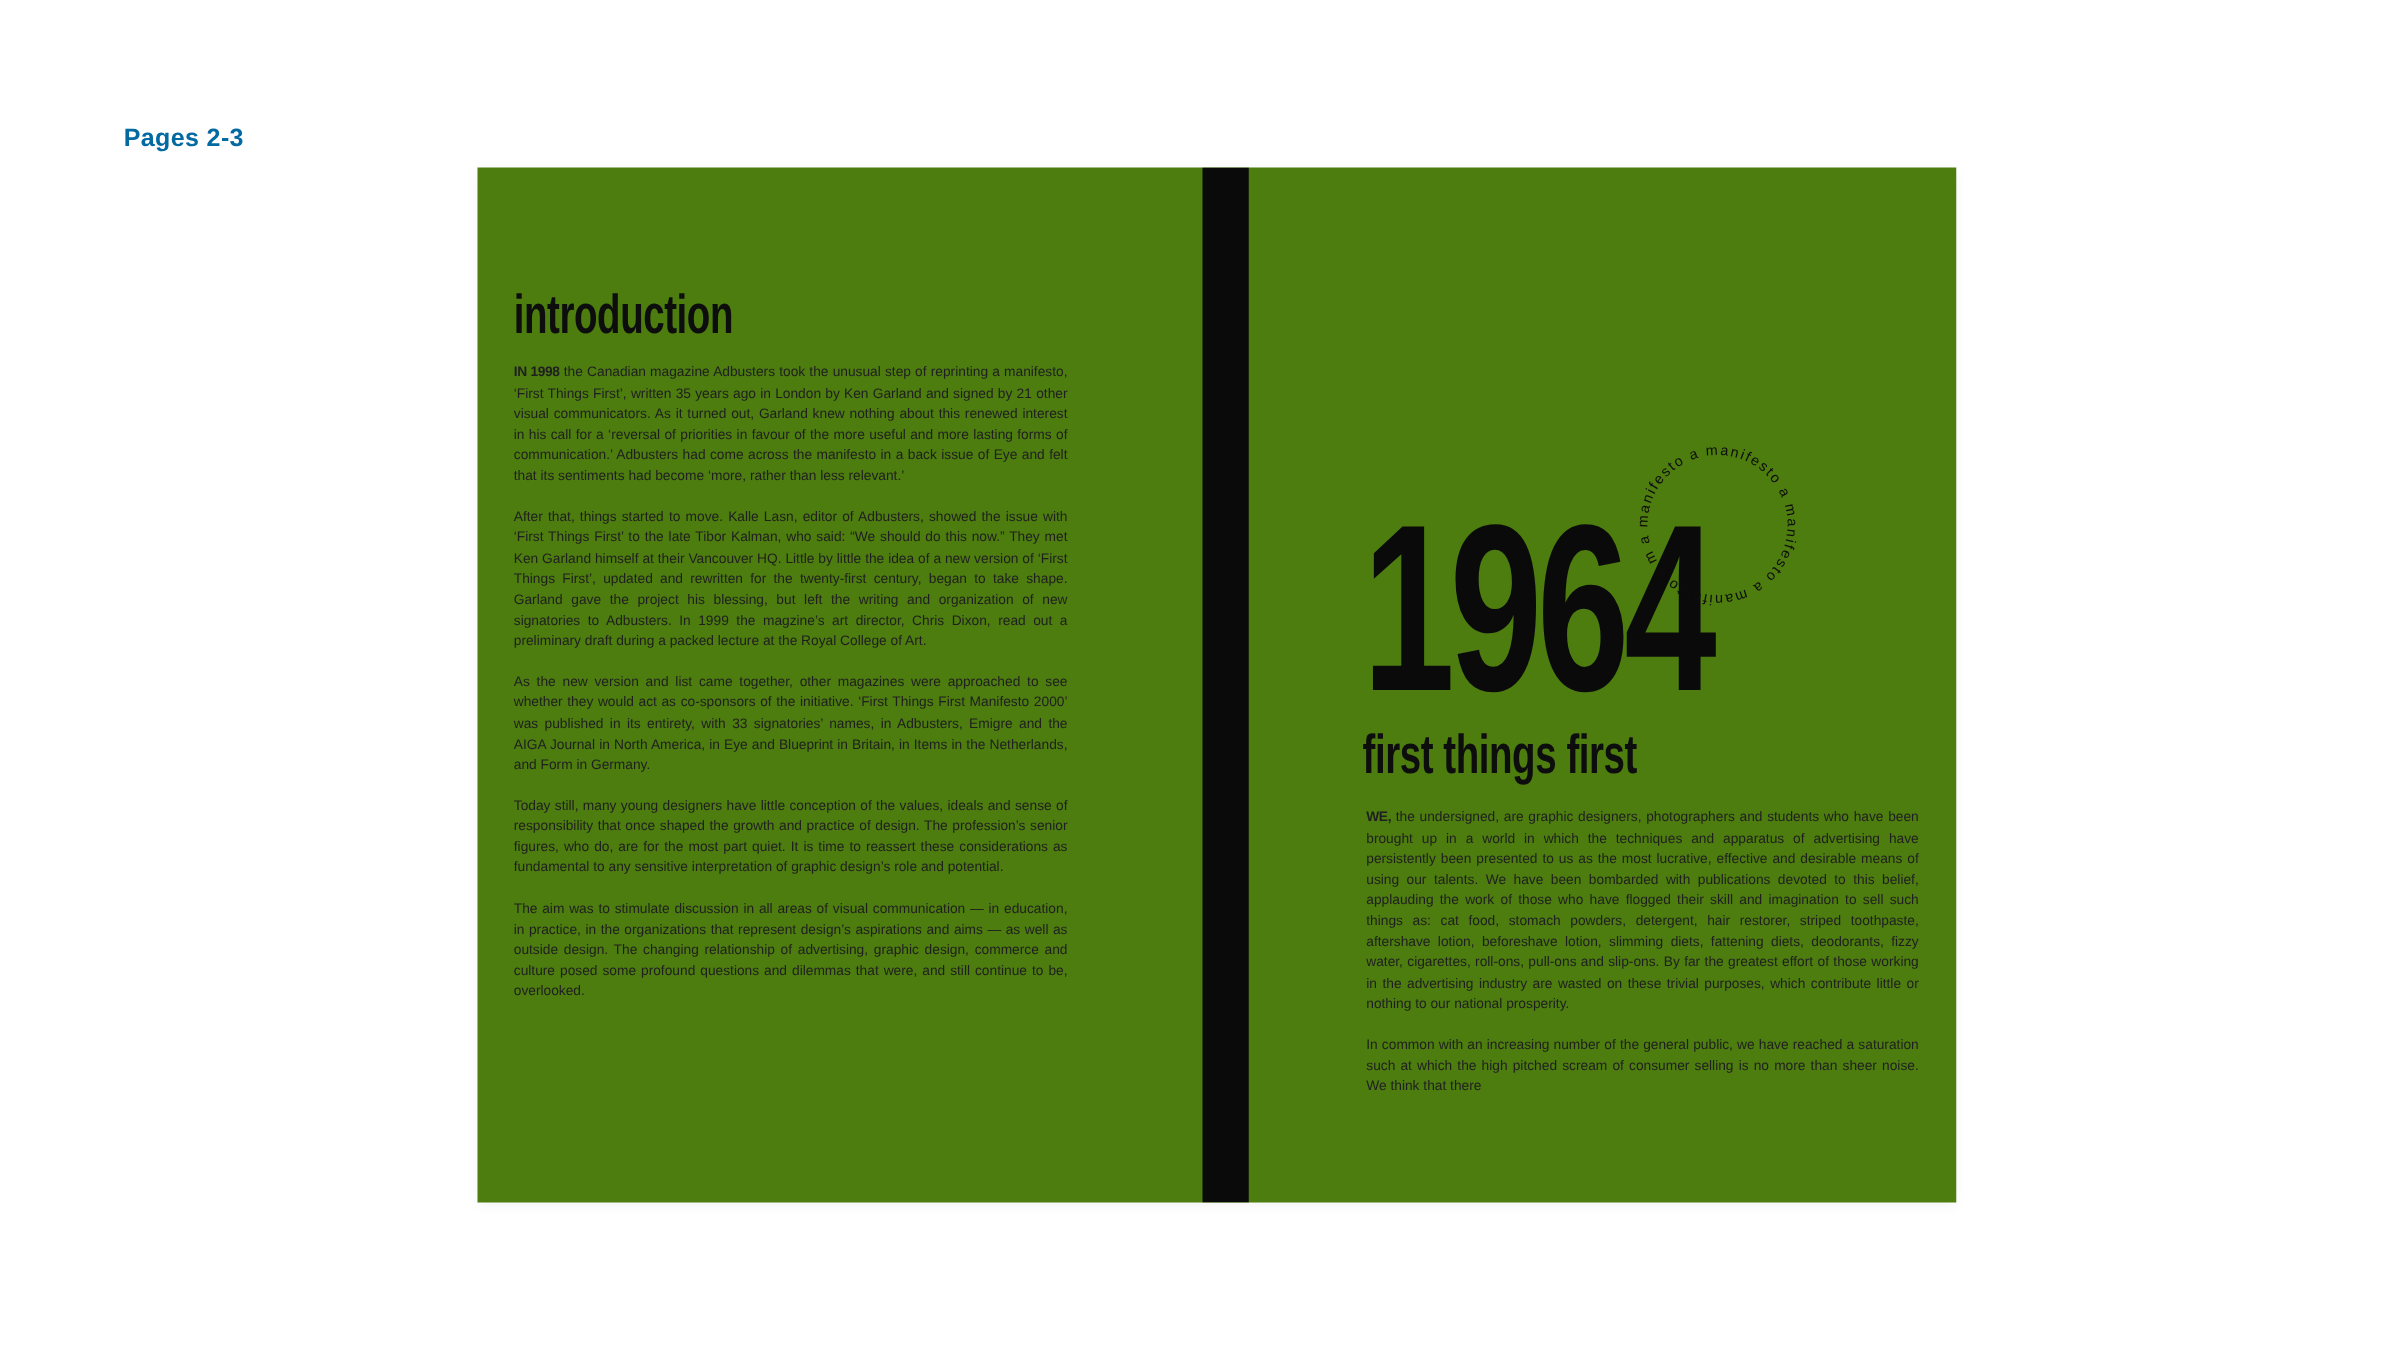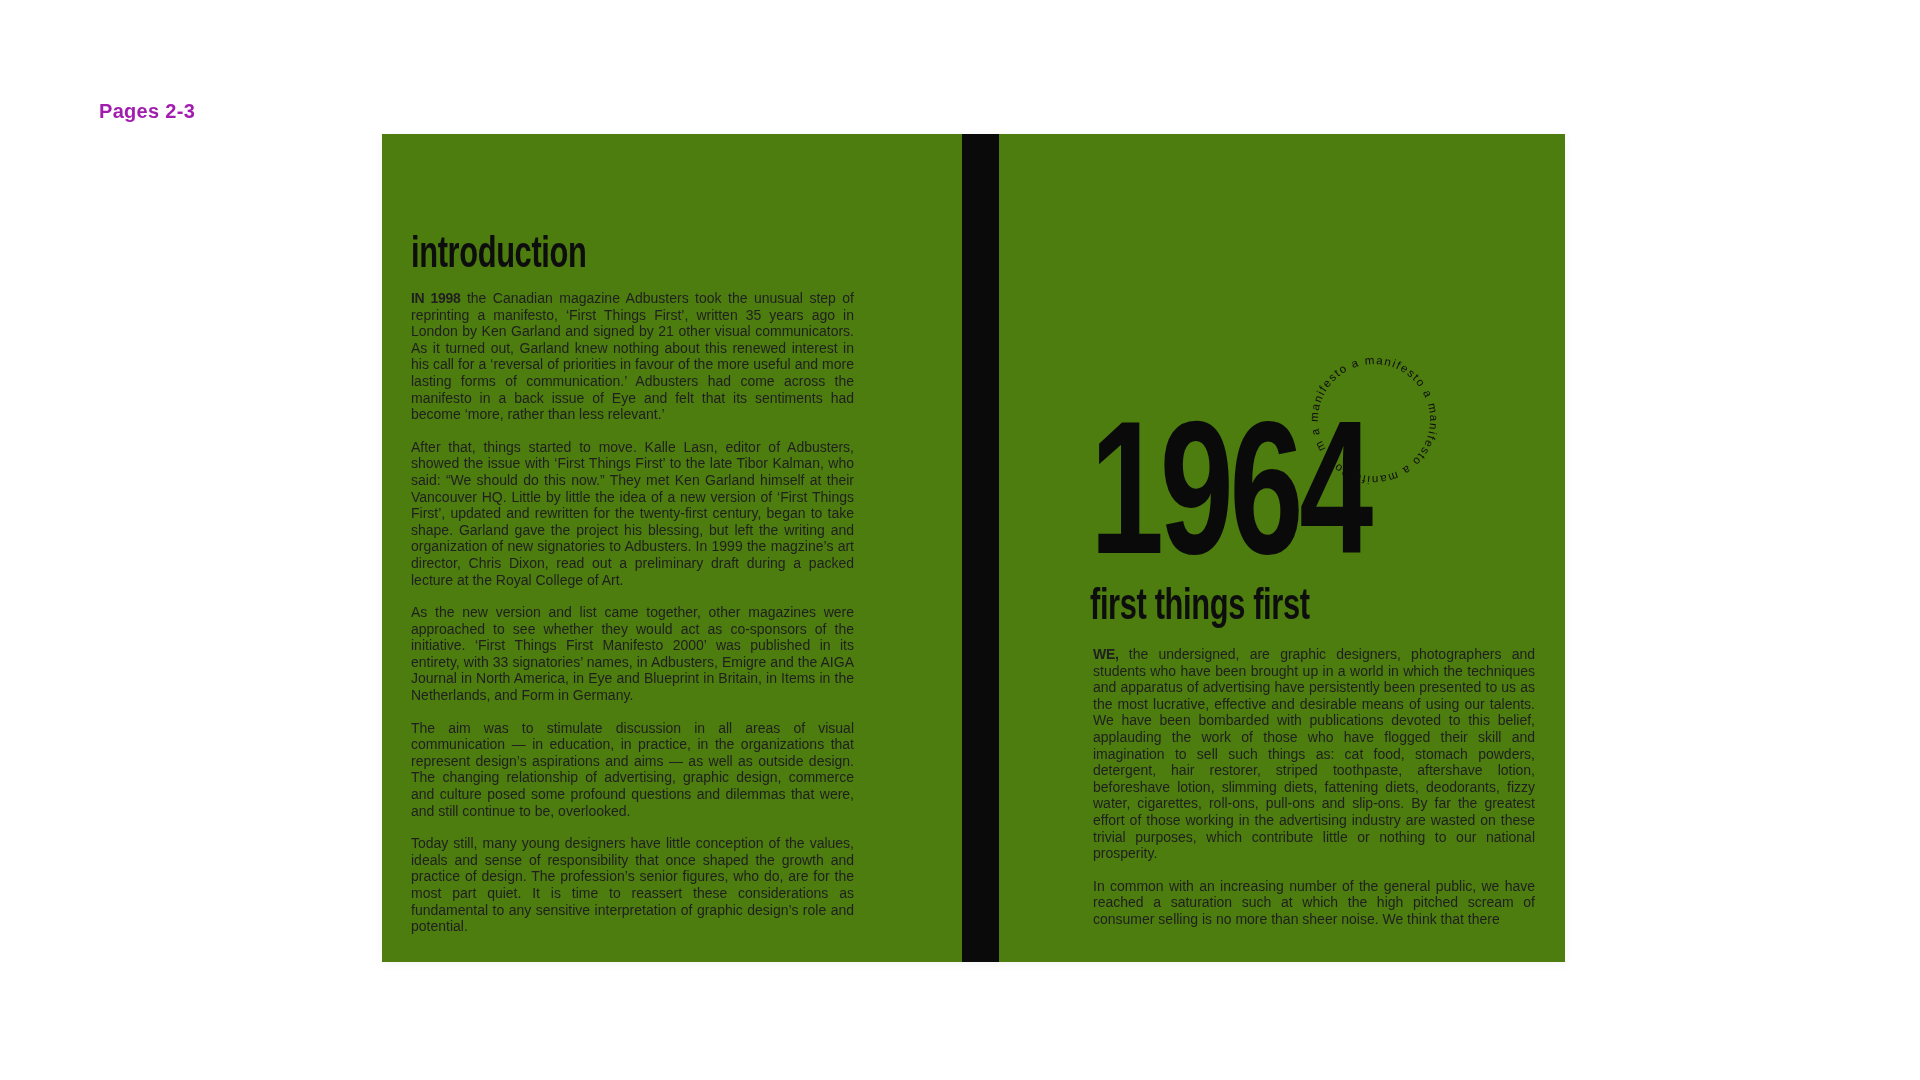--- a/index.html
+++ b/index.html
@@ -12,21 +12,21 @@
     overflow: hidden;
   }
 
   .page-indicator {
     position: absolute;
     left: 99px;
     top: 100px;
     font-size: 20px;
     font-weight: 600;
     letter-spacing: 0.3px;
-    color: #a21caf;
+    color: #0369a1;
   }
 
   .book-spread {
     position: absolute;
     left: 382px;
     top: 134px;
     width: 1183px;
     height: 828px;
     background: #4d7c0f;
     box-shadow: 0 2px 10px rgba(0,0,0,0.05);
@@ -58,21 +58,21 @@
   }
 
   .col-heading {
     font-size: 44px;
     line-height: 1;
     color: #0d0d0d;
     margin-bottom: 16px;
   }
 
   .body-text p {
-    font-size: 14px;
+    font-size: 11px;
     line-height: 16.6px;
     text-align: justify;
     color: #1f1f1f;
     margin: 0 0 16px 0;
   }
   .body-text p:last-child { margin-bottom: 0; }
 
   .lead {
     font-weight: 700;
     letter-spacing: -0.3px;
@@ -127,22 +127,22 @@
 
 <div class="book-spread">
 
   <div>
     <div class="left-col">
       <h1 class="col-heading condensed">introduction</h1>
       <div class="body-text">
         <p><span class="lead">IN 1998</span><span> the Canadian magazine Adbusters took the unusual step of reprinting a manifesto, ‘First Things First’, written 35 years ago in London by Ken Garland and signed by 21 other visual communicators. As it turned out, Garland knew nothing about this renewed interest in his call for a ‘reversal of priorities in favour of the more useful and more lasting forms of communication.’ Adbusters had come across the manifesto in a back issue of Eye and felt that its sentiments had become ‘more, rather than less relevant.’</span></p>
         <p>After that, things started to move. Kalle Lasn, editor of Adbusters, showed the issue with ‘First Things First’ to the late Tibor Kalman, who said: “We should do this now.” They met Ken Garland himself at their Vancouver HQ.  Little by little the idea of a new version of ‘First Things First’, updated and rewritten for the twenty-first century, began to take shape. Garland gave the project his blessing, but left the writing and organization of new signatories to Adbusters. In 1999 the magzine’s art director, Chris Dixon, read out a preliminary draft during a packed lecture at the Royal College of Art.</p>
         <p>As the new version and list came together, other magazines were approached to see whether they would act as co-sponsors of the initiative. ‘First Things First Manifesto 2000’ was published in its entirety, with 33 signatories’ names, in Adbusters, Emigre and the AIGA Journal in North America, in Eye and Blueprint in Britain, in Items in the Netherlands, and Form in Germany.</p>
+        <p>Today still, many young designers have little conception of the values, ideals and sense of responsibility that once shaped the growth and practice of design. The profession’s senior figures, who do, are for the most part quiet. It is time to reassert these considerations as fundamental to any sensitive interpretation of graphic design’s role and potential.</p>
         <p>The aim was to stimulate discussion in all areas of visual communication — in education, in practice, in the organizations that represent design’s aspirations and aims — as well as outside design. The changing relationship of advertising, graphic design, commerce and culture posed some profound questions and dilemmas that were, and still continue to be, overlooked.</p>
-        <p>Today still, many young designers have little conception of the values, ideals and sense of responsibility that once shaped the growth and practice of design. The profession’s senior figures, who do, are for the most part quiet. It is time to reassert these considerations as fundamental to any sensitive interpretation of graphic design’s role and potential.</p>
       </div>
     </div>
   </div>
 
   <div class="spine"></div>
 
   <div>
 
     <div class="big-year">1964</div>
 

